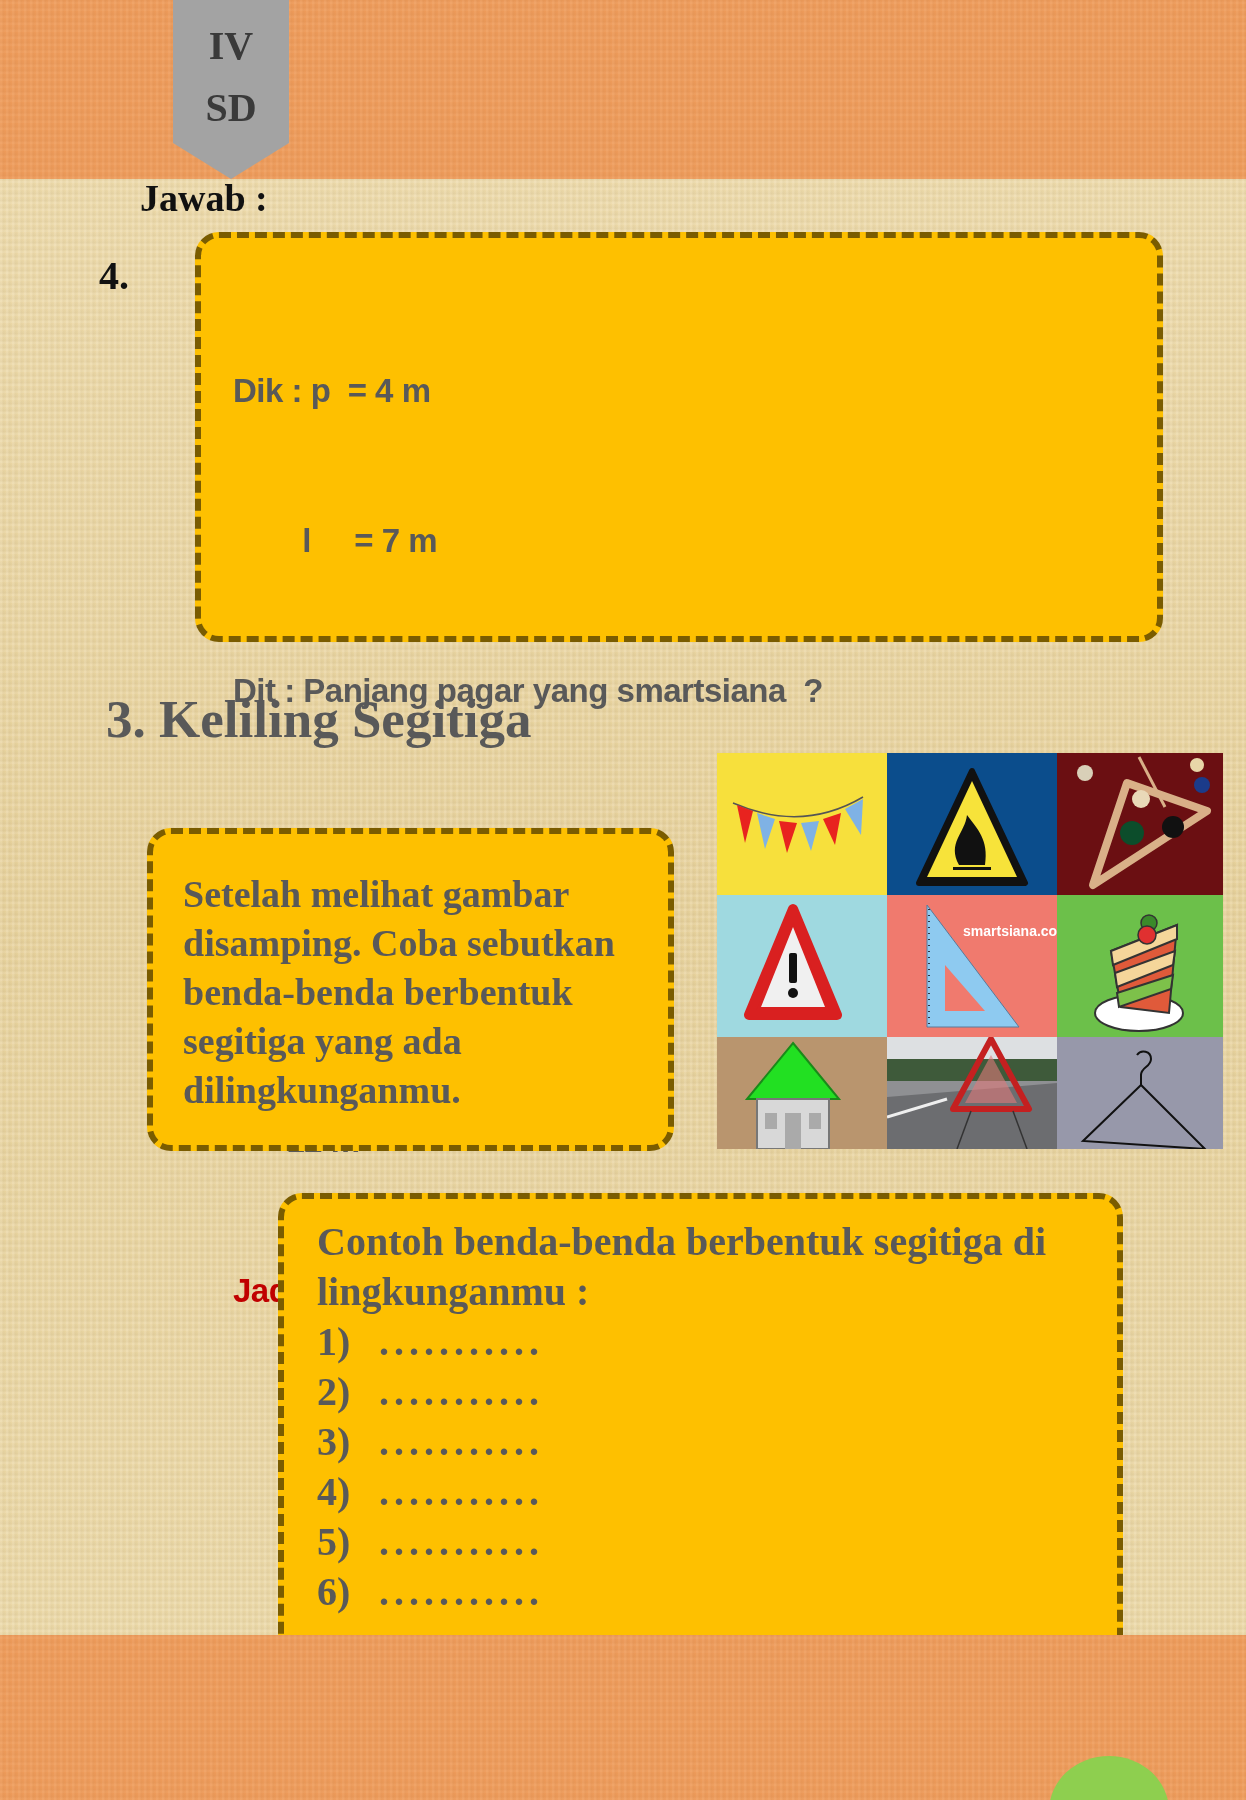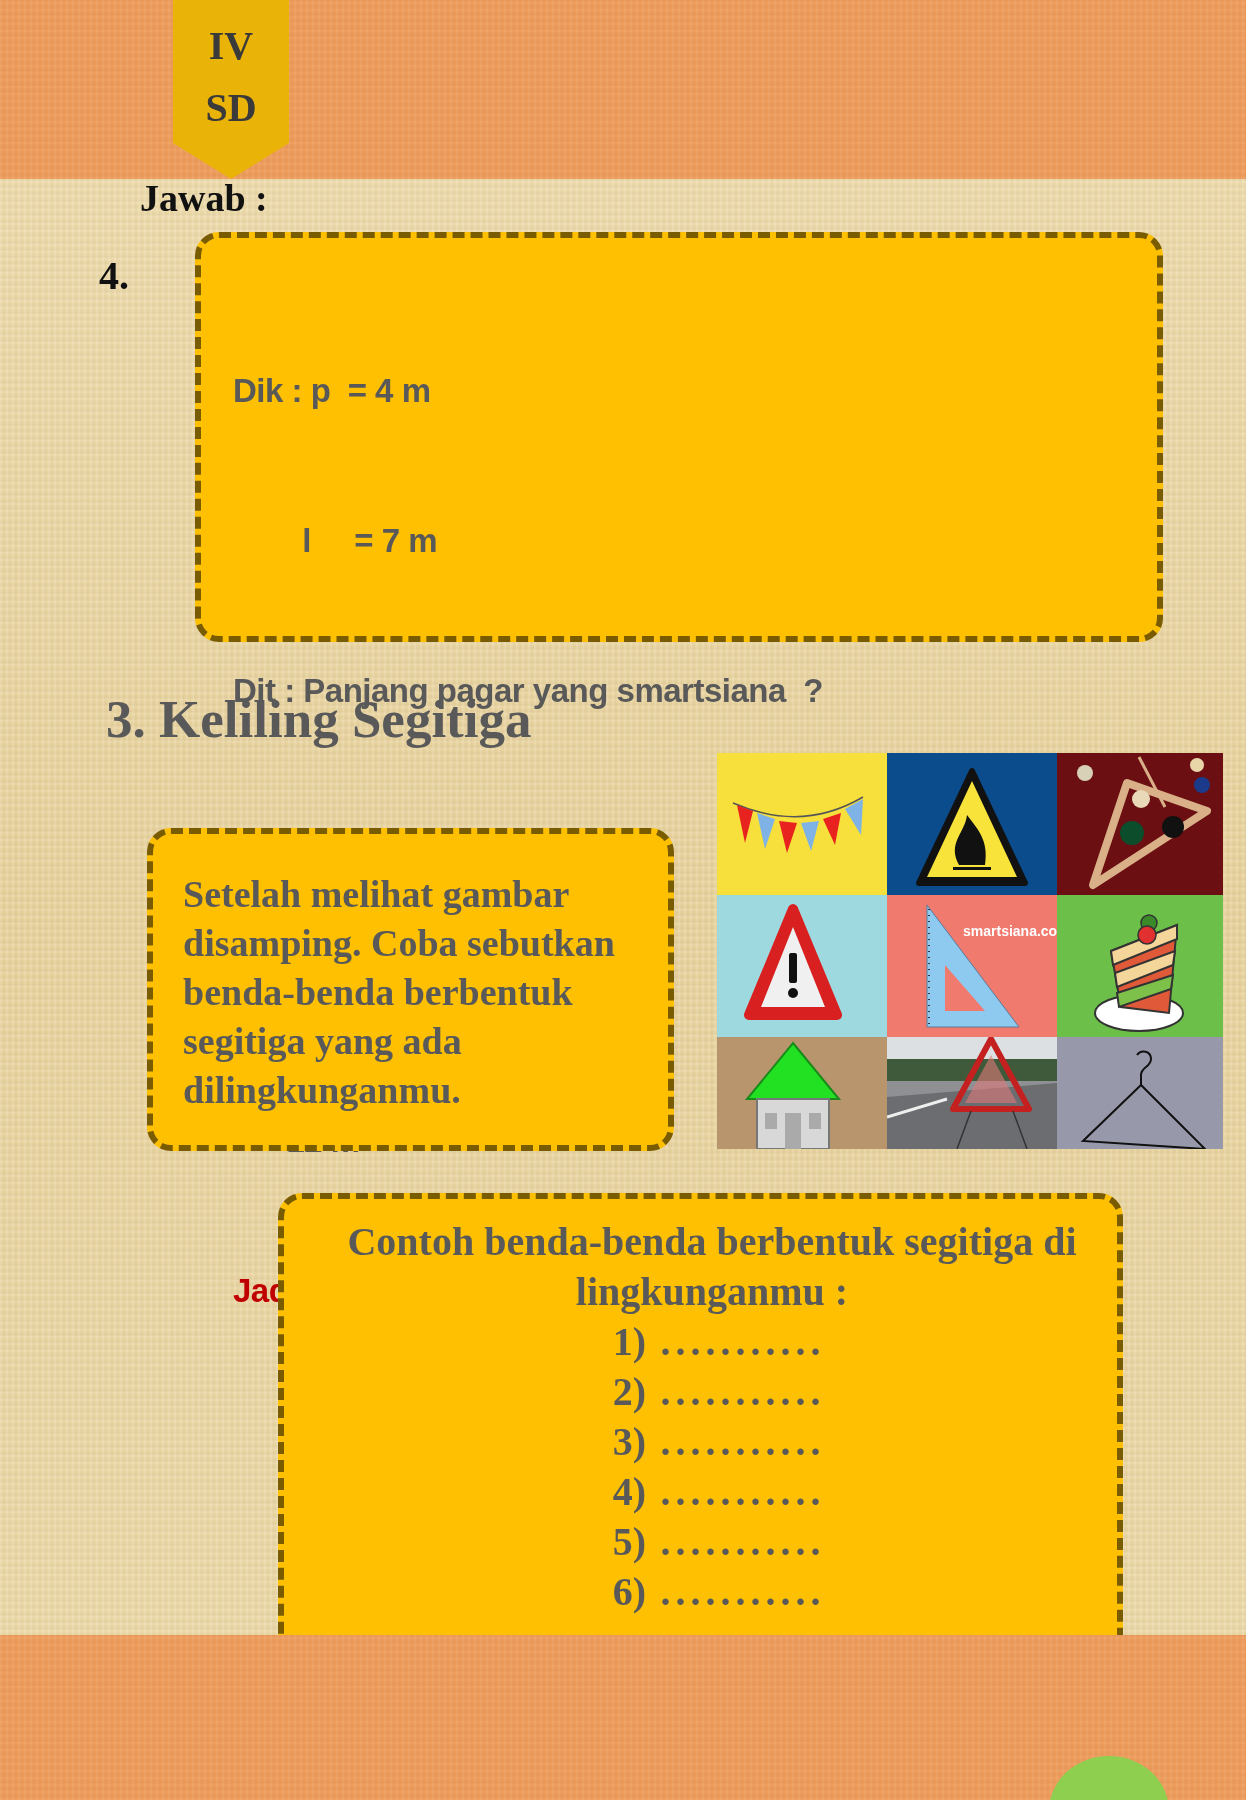--- a/index.html
+++ b/index.html
@@ -17,21 +17,21 @@
     background-color: #ee9b5a;
     background-image:
       repeating-linear-gradient(90deg, rgba(255,255,255,0.05) 0px, rgba(255,255,255,0.05) 2px, rgba(0,0,0,0.02) 3px, rgba(0,0,0,0) 6px),
       repeating-linear-gradient(0deg, rgba(255,255,255,0.04) 0px, rgba(255,255,255,0.04) 2px, rgba(0,0,0,0.02) 3px, rgba(0,0,0,0) 7px);
   }
   .band.top { top: 0; height: 179px; }
   .band.bottom { top: 1635px; height: 165px; }
 
   .grade-tab {
     position: absolute; left: 173px; top: 0; width: 116px; height: 179px;
-    background: #eab308;
+    background: #a3a3a3;
     clip-path: polygon(0 0, 100% 0, 100% 143px, 50% 179px, 0 143px);
   }
   .grade-tab .line {
     position: absolute; left: 0; width: 116px; text-align: center;
     font-family: "Liberation Serif", serif; font-weight: bold;
     font-size: 40px; color: #3a3a3a; line-height: 1;
   }
   .grade-tab .l1 { top: 26px; }
   .grade-tab .l2 { top: 88px; }
 
@@ -79,21 +79,21 @@
     position: absolute; left: 717px; top: 753px; width: 506px; height: 396px;
     display: grid; grid-template-columns: 170px 170px 166px; grid-template-rows: 142px 142px 112px;
   }
   .cell { position: relative; overflow: hidden; }
   .cell svg { position: absolute; left: 0; top: 0; width: 100%; height: 100%; }
   .cell .watermark {
     position: absolute; left: 76px; top: 28px;
     font-family: "Liberation Sans", sans-serif; font-weight: bold; font-size: 14px; color: #fff;
   }
 
-  .box3 { left: 278px; top: 1193px; width: 845px; height: 480px; text-align: center; }
+  .box3 { left: 278px; top: 1193px; width: 845px; height: 480px; }
   .box3 .text {
     position: absolute; left: 33px; top: 18px; width: 790px;
     font-family: "Liberation Serif", serif; font-weight: bold;
     font-size: 40px; color: #595959; line-height: 50px;
   }
   .box3 .item { white-space: nowrap; }
   .box3 .item .num { display: inline-block; width: 62px; }
   .box3 .item .dots { letter-spacing: 5px; }
 
   .page-badge {

